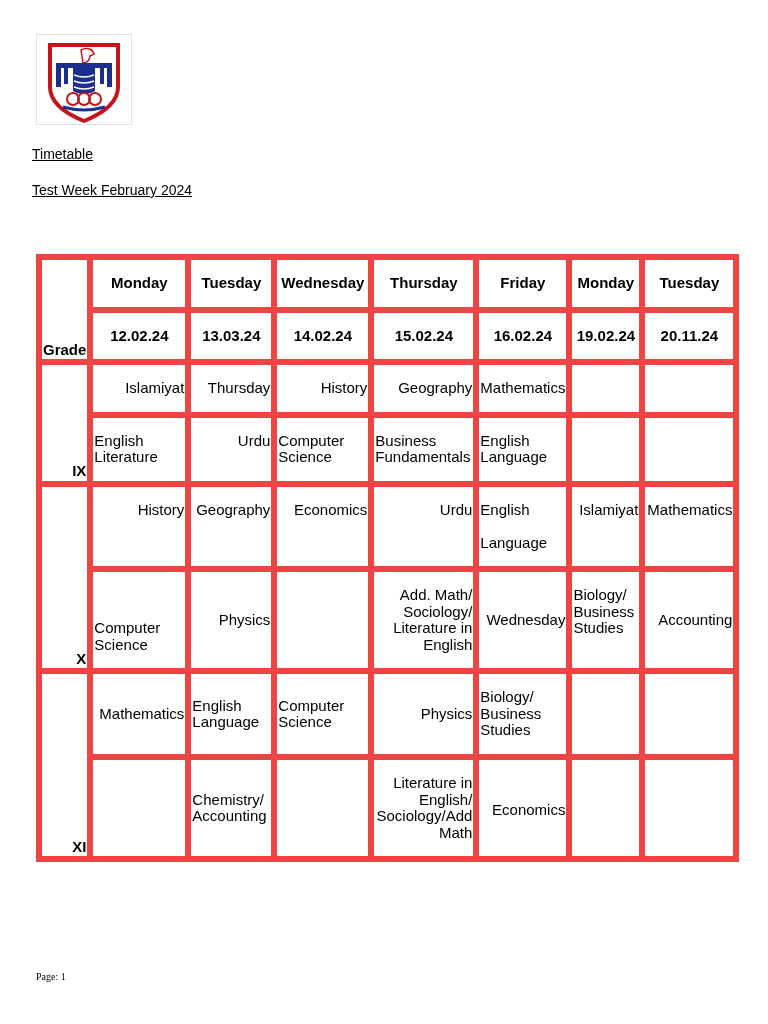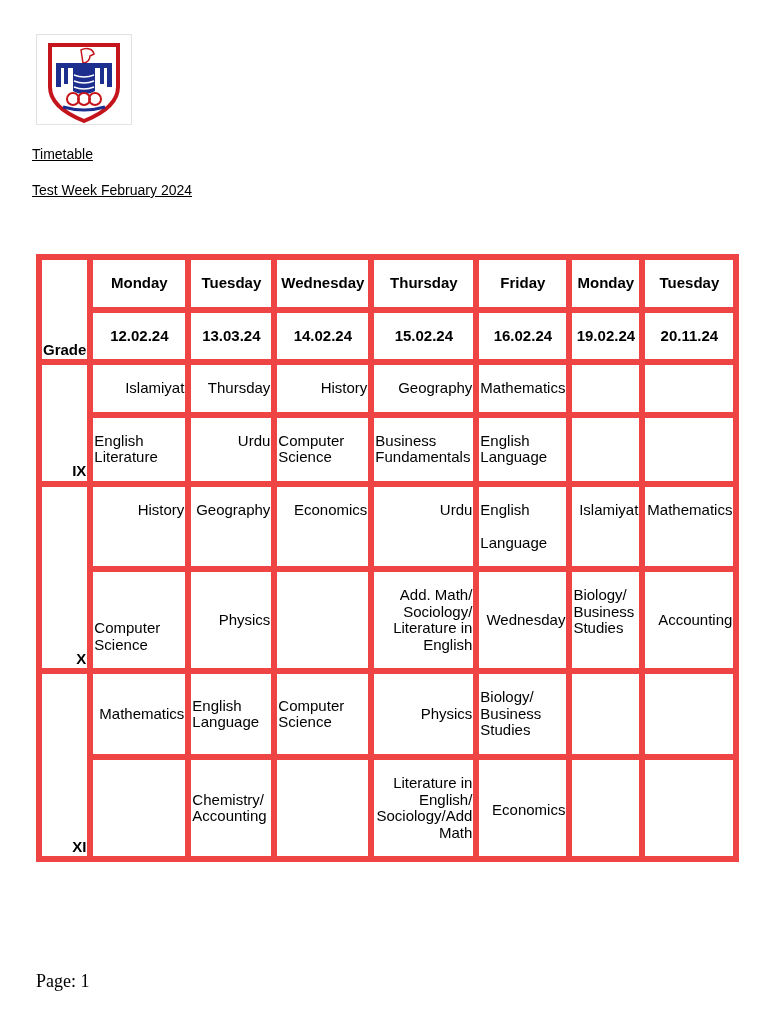--- a/index.html
+++ b/index.html
@@ -13,21 +13,21 @@
   .h2 { top: 182px; }
   table.tt { position: absolute; left: 36px; top: 254px; border-collapse: collapse;
              table-layout: fixed; font-size: 15px; line-height: 16.5px; }
   table.tt td { border: 6px solid #ef4444; padding: 15px 1px; vertical-align: top; overflow: hidden; }
   .hdr { font-weight: bold; text-align: center; vertical-align: top; }
   .grade { font-weight: bold; text-align: right; vertical-align: bottom !important; padding-bottom: 1px !important; margin-left: 20px; }
   .c { text-align: right; }
   .l { text-align: left; }
   .mid { vertical-align: middle !important; }
   .bot { vertical-align: bottom !important; }
-  .footer { position: absolute; left: 36px; top: 971px; font-family: "Liberation Serif", serif; font-size: 18px; }
+  .footer { position: absolute; left: 36px; top: 971px; font-family: "Liberation Serif", serif; font-size: 10px; }
 </style>
 </head>
 <body>
 
 <div class="logo">
   <svg width="94" height="89" viewBox="0 0 94 89">
     <path d="M13 10 H81 V52 C81 70 62 80 47 86 C32 80 13 70 13 52 Z" fill="#ffffff" stroke="#c4141c" stroke-width="4"></path>
     <path d="M44 15 C50 12 56 14 57 19 L53 21 C53 25 50 28 46 28 Z" fill="#ffffff" stroke="#c4141c" stroke-width="1.5"></path>
     <rect x="19" y="28" width="56" height="5" fill="#1c2f8f"></rect>
     <rect x="19" y="28" width="5" height="24" fill="#1c2f8f"></rect>

